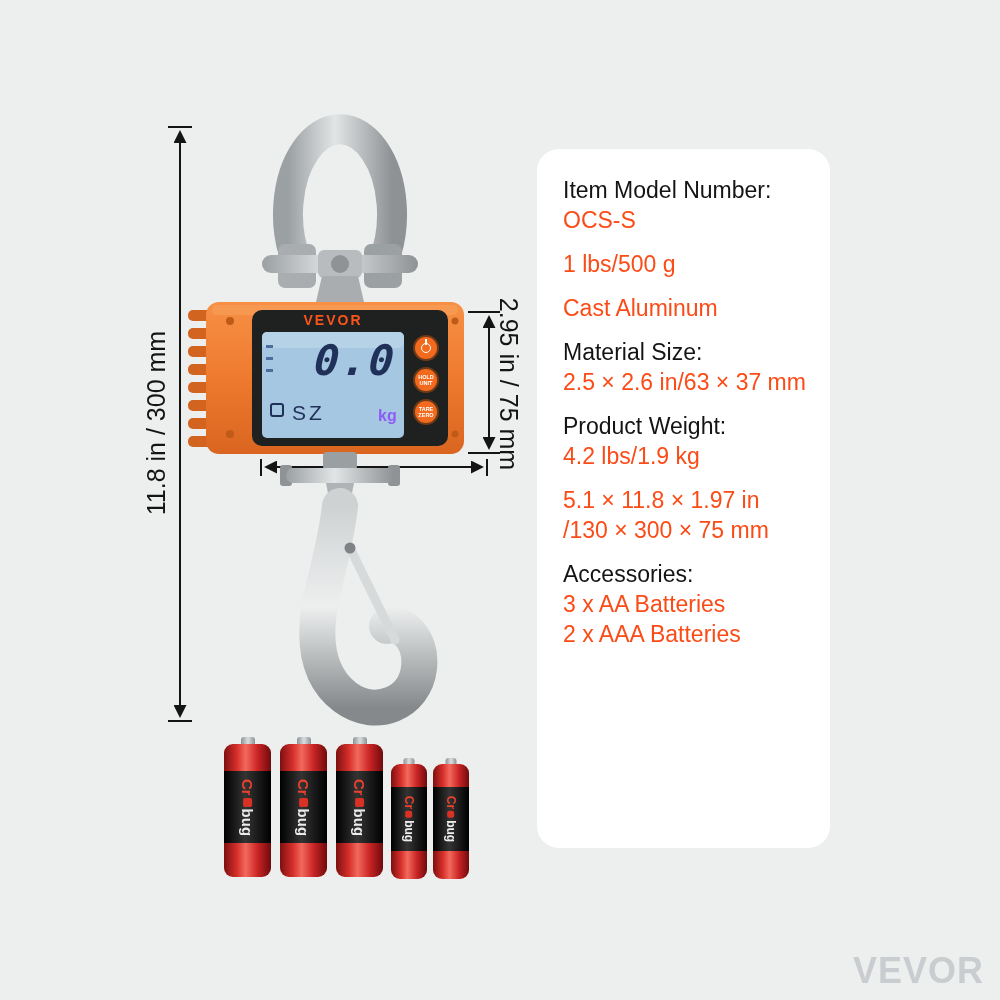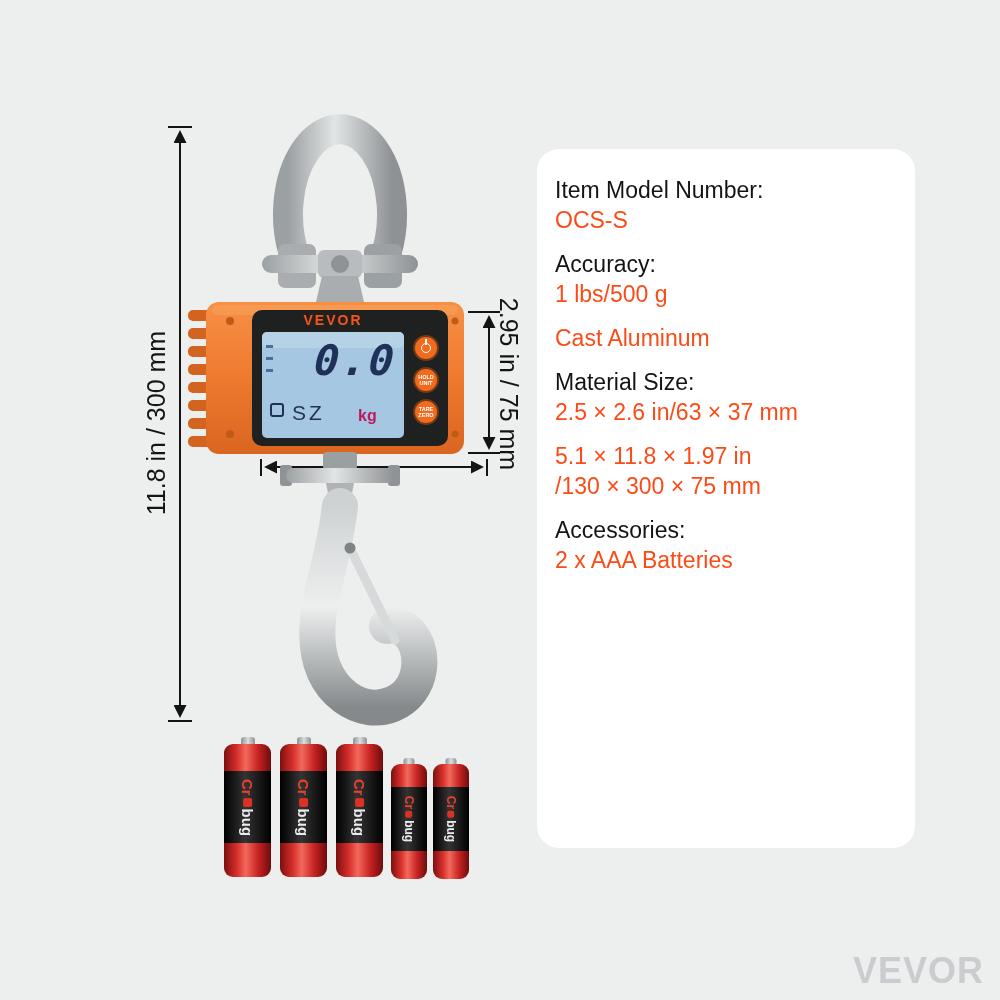--- a/index.html
+++ b/index.html
@@ -8,41 +8,41 @@
     font-family:"Liberation Sans", sans-serif;
     background:#edefef;
     position:relative;
     overflow:hidden;
   }
   .stage { position:absolute; inset:0; }
   .abs { position:absolute; }
 
   
   .spec-card {
-    position:absolute; left:537px; top:149px; width:378px; height:699px;
-    background:#ffffff; border-radius:22px; padding:26px 18px 0 18px;
+    position:absolute; left:537px; top:149px; width:293px; height:699px;
+    background:#ffffff; border-radius:22px; padding:26px 18px 0 26px;
   }
   .spec-item { margin-bottom:14px; }
   .spec-label { font-size:23px; line-height:30px; color:#141414; font-weight:500; }
   .spec-value { font-size:23px; line-height:30px; color:#fb4b16; font-weight:500; }
 
   
   .dim-label { position:absolute; font-size:25px; font-weight:500; color:#141414; white-space:nowrap; }
   #dim-height { left:156px; top:423px; transform:translate(-50%,-50%) rotate(-90deg); }
   #dim-depth  { left:508px; top:384px; transform:translate(-50%,-50%) rotate(90deg); }
   #dim-width  { left:386px; top:489px; line-height:33px; }
 
   
   .lcd-brand { left:263px; top:312px; width:140px; text-align:center;
     font-size:14px; font-weight:bold; color:#f9541b; letter-spacing:2px; }
   .lcd-weight { left:268px; top:336px; width:128px; text-align:right;
     font-family:"DejaVu Sans Mono", monospace; font-style:italic; font-weight:bold;
     font-size:42px; letter-spacing:2px; color:#1f3059; transform:skewX(-4deg); }
   .lcd-mode { left:292px; top:401px; font-size:21px; font-weight:normal; letter-spacing:3px; color:#1f3059;text-align:right; }
-  .lcd-unit { left:358px; top:407px; font-size:16px; font-weight:bold; color:#be185d; }
+  .lcd-unit { left:378px; top:407px; font-size:16px; font-weight:bold; color:#8b5cf6; }
   .lcd-mark { width:7px; height:3px; background:#3c5c8f; opacity:.85; }
   .m1 { left:266px; top:345px; } .m2 { left:266px; top:357px; } .m3 { left:266px; top:369px; }
   .lcd-mode-icon { left:270px; top:403px; width:14px; height:14px;
     border:2.5px solid #1f3059; border-radius:3px; }
 
   
   .scale-btn { position:absolute; width:26px; height:26px; border-radius:50%;
     background:#f26a1e; border:2px solid #6e3a17; display:flex; flex-direction:column;
     align-items:center; justify-content:center; color:#fff; }
   #btn-power { left:413px; top:335px; }
@@ -256,35 +256,39 @@
       </div>
     </div>
   </div>
 
   <div class="spec-card">
     <div class="spec-item">
       <div class="spec-label">Item Model Number:</div>
       <div class="spec-value">OCS-S</div>
     </div>
     <div class="spec-item">
-      <div class="spec-label">Accuracy:</div>
       <div class="spec-value">1 lbs/500 g</div>
     </div>
     <div class="spec-item">
       <div class="spec-value">Cast Aluminum</div>
     </div>
     <div class="spec-item">
       <div class="spec-label">Material Size:</div>
       <div class="spec-value">2.5 × 2.6 in/63 × 37 mm</div>
     </div>
     <div class="spec-item">
+      <div class="spec-label">Product Weight:</div>
+      <div class="spec-value">4.2 lbs/1.9 kg</div>
+    </div>
+    <div class="spec-item">
       <div class="spec-value">5.1 × 11.8 × 1.97 in</div>
       <div class="spec-value">/130 × 300 × 75 mm</div>
     </div>
     <div class="spec-item">
       <div class="spec-label">Accessories:</div>
+      <div class="spec-value">3 x AA Batteries</div>
       <div class="spec-value">2 x AAA Batteries</div>
     </div>
   </div>
 
   <div class="watermark">VEVOR</div>
 
 </div>
 
 </body></html>

